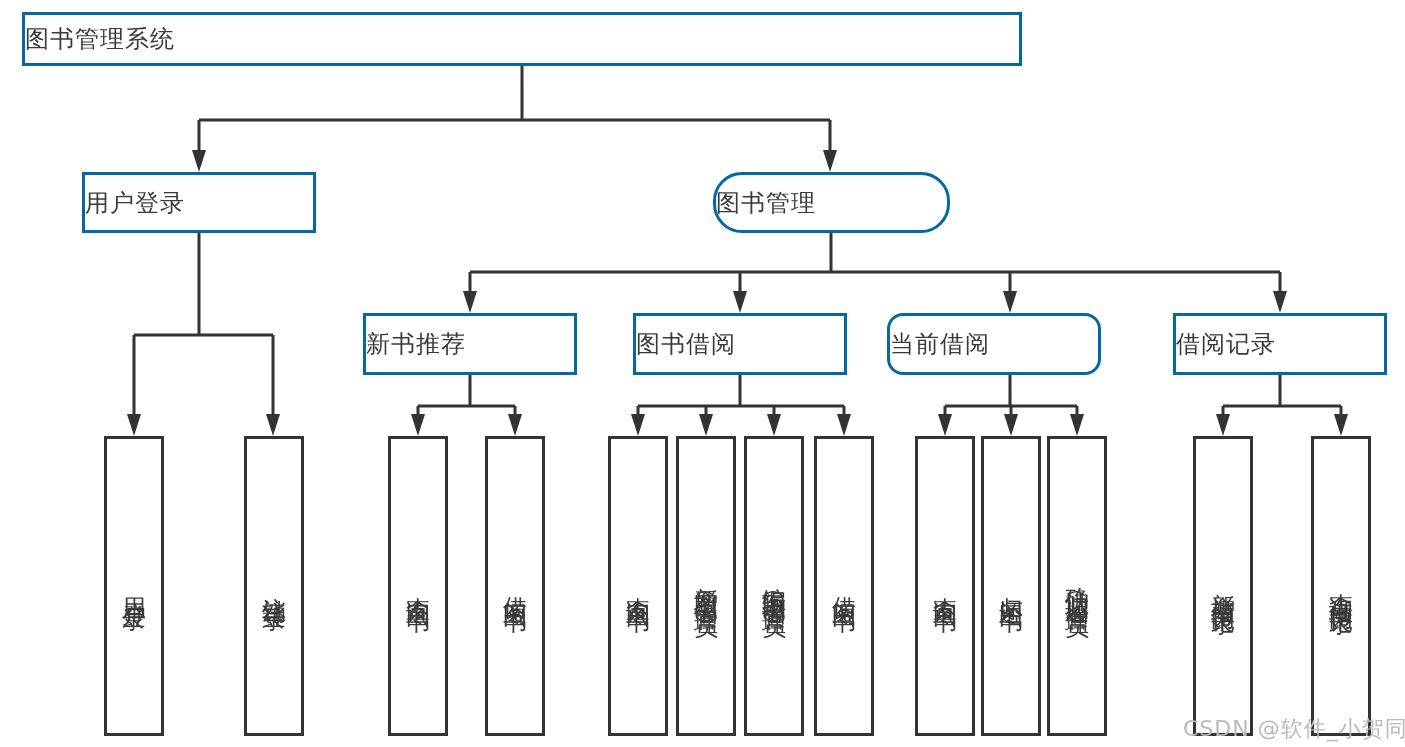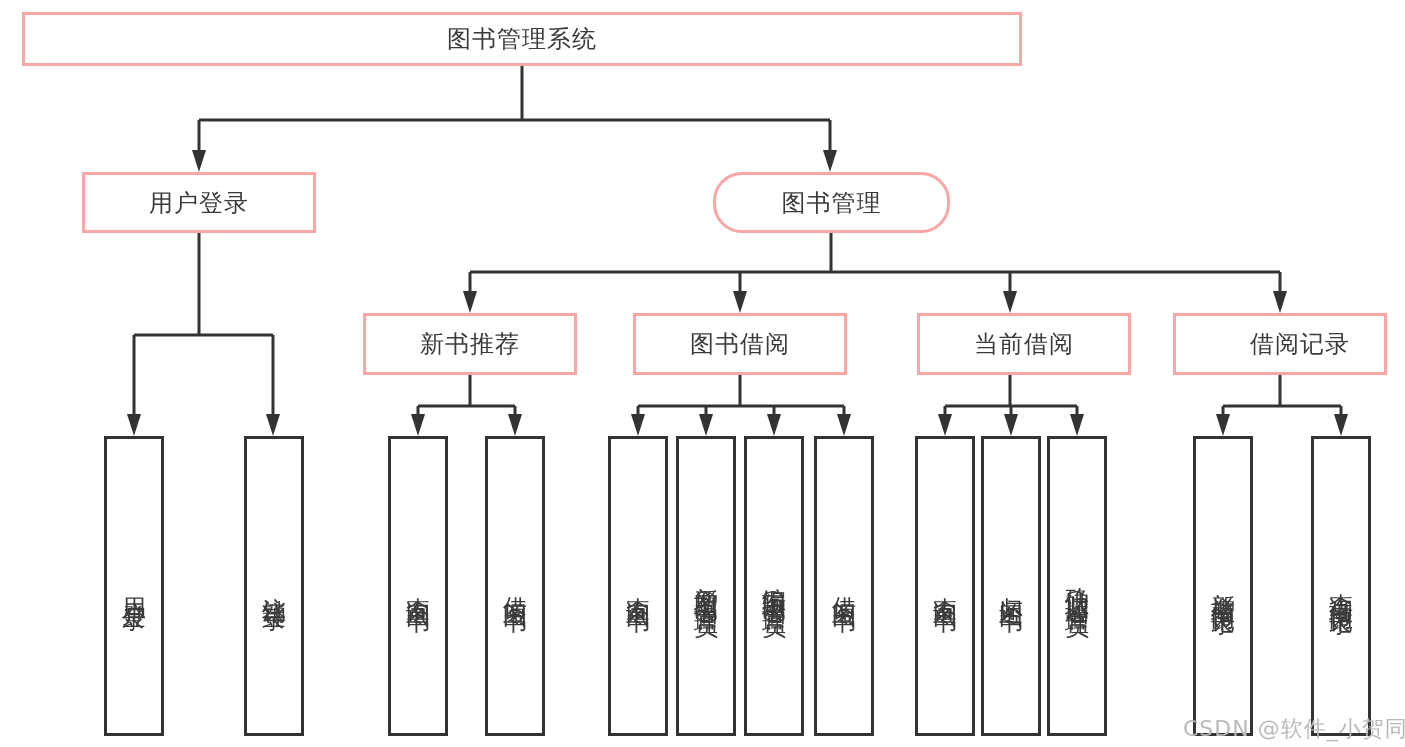--- a/index.html
+++ b/index.html
@@ -8,25 +8,25 @@
     width: 1405px;
     height: 747px;
     background: #ffffff;
     overflow: hidden;
     font-family: "DejaVu Sans", "Liberation Sans", sans-serif;
   }
   .connectors { position: absolute; left: 0; top: 0; z-index: 1; }
   .hnode {
     position: absolute;
     box-sizing: border-box;
-    border: 3px solid #fca5a5;
+    border: 3px solid #0369a1;
     background: #ffffff;
     display: flex;
     align-items: center;
-    justify-content: center;
+    justify-content: flex-start;
     font-size: 24px;
     color: #3a3a3a;
     letter-spacing: 1px;
     z-index: 2;
   }
   .leaf {
     position: absolute;
     box-sizing: border-box;
     top: 436px;
     width: 60px;
@@ -132,24 +132,24 @@
   <div class="hnode" style="left:713px; top:172px; width:237px; height:61px;border-radius:29px;">
     <span>图书管理</span>
   </div>
 
   <div class="hnode" style="left:633px; top:313px; width:214px; height:62px;">
     <span>图书借阅</span>
   </div>
   <div class="hnode" style="left:363px; top:313px; width:214px; height:62px;">
     <span>新书推荐</span>
   </div>
-  <div class="hnode" style="left:917px; top:313px; width:214px; height:62px;">
+  <div class="hnode" style="left:887px; top:313px; width:214px; height:62px;border-radius:16px;">
     <span>当前借阅</span>
   </div>
-  <div class="hnode" style="left:1173px; top:313px; width:214px; height:62px;padding-left:40px;">
+  <div class="hnode" style="left:1173px; top:313px; width:214px; height:62px;">
     <span>借阅记录</span>
   </div>
 
   <div class="leaf" style="left:104px;">
     <span class="vtext">用户登录</span>
   </div>
   <div class="leaf" style="left:244px;">
     <span class="vtext">注销登录</span>
   </div>
 

